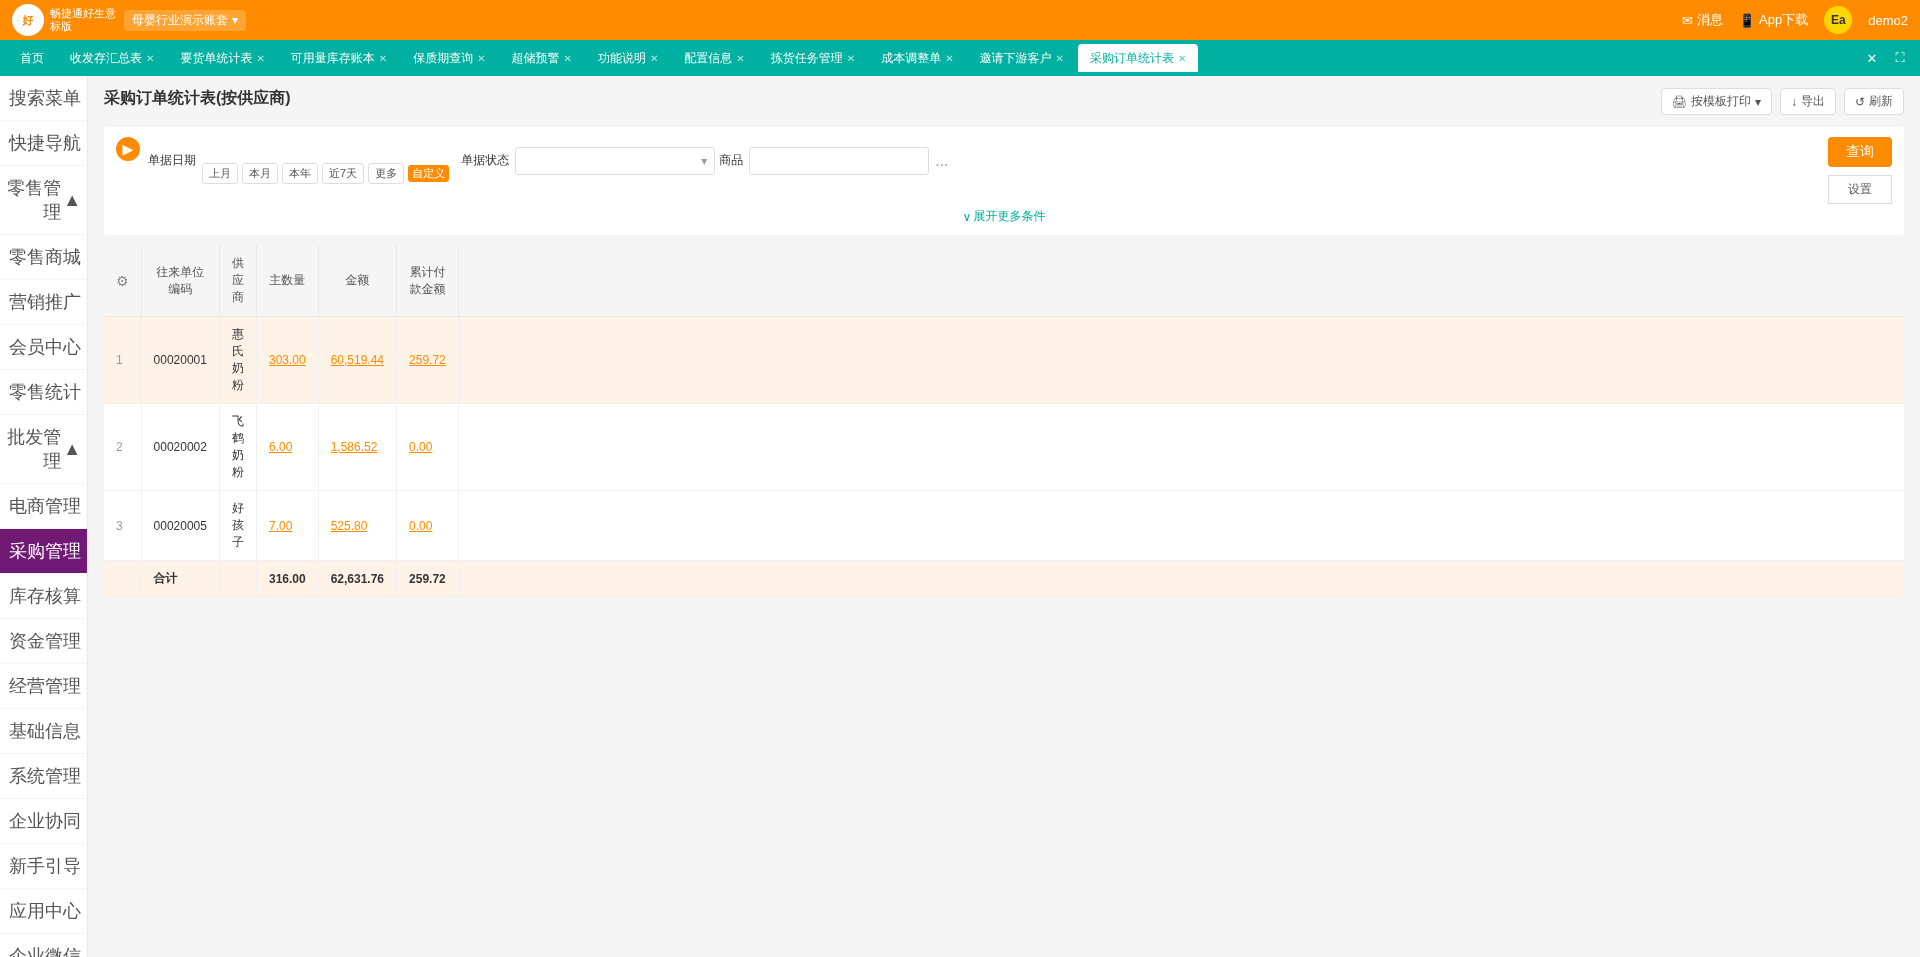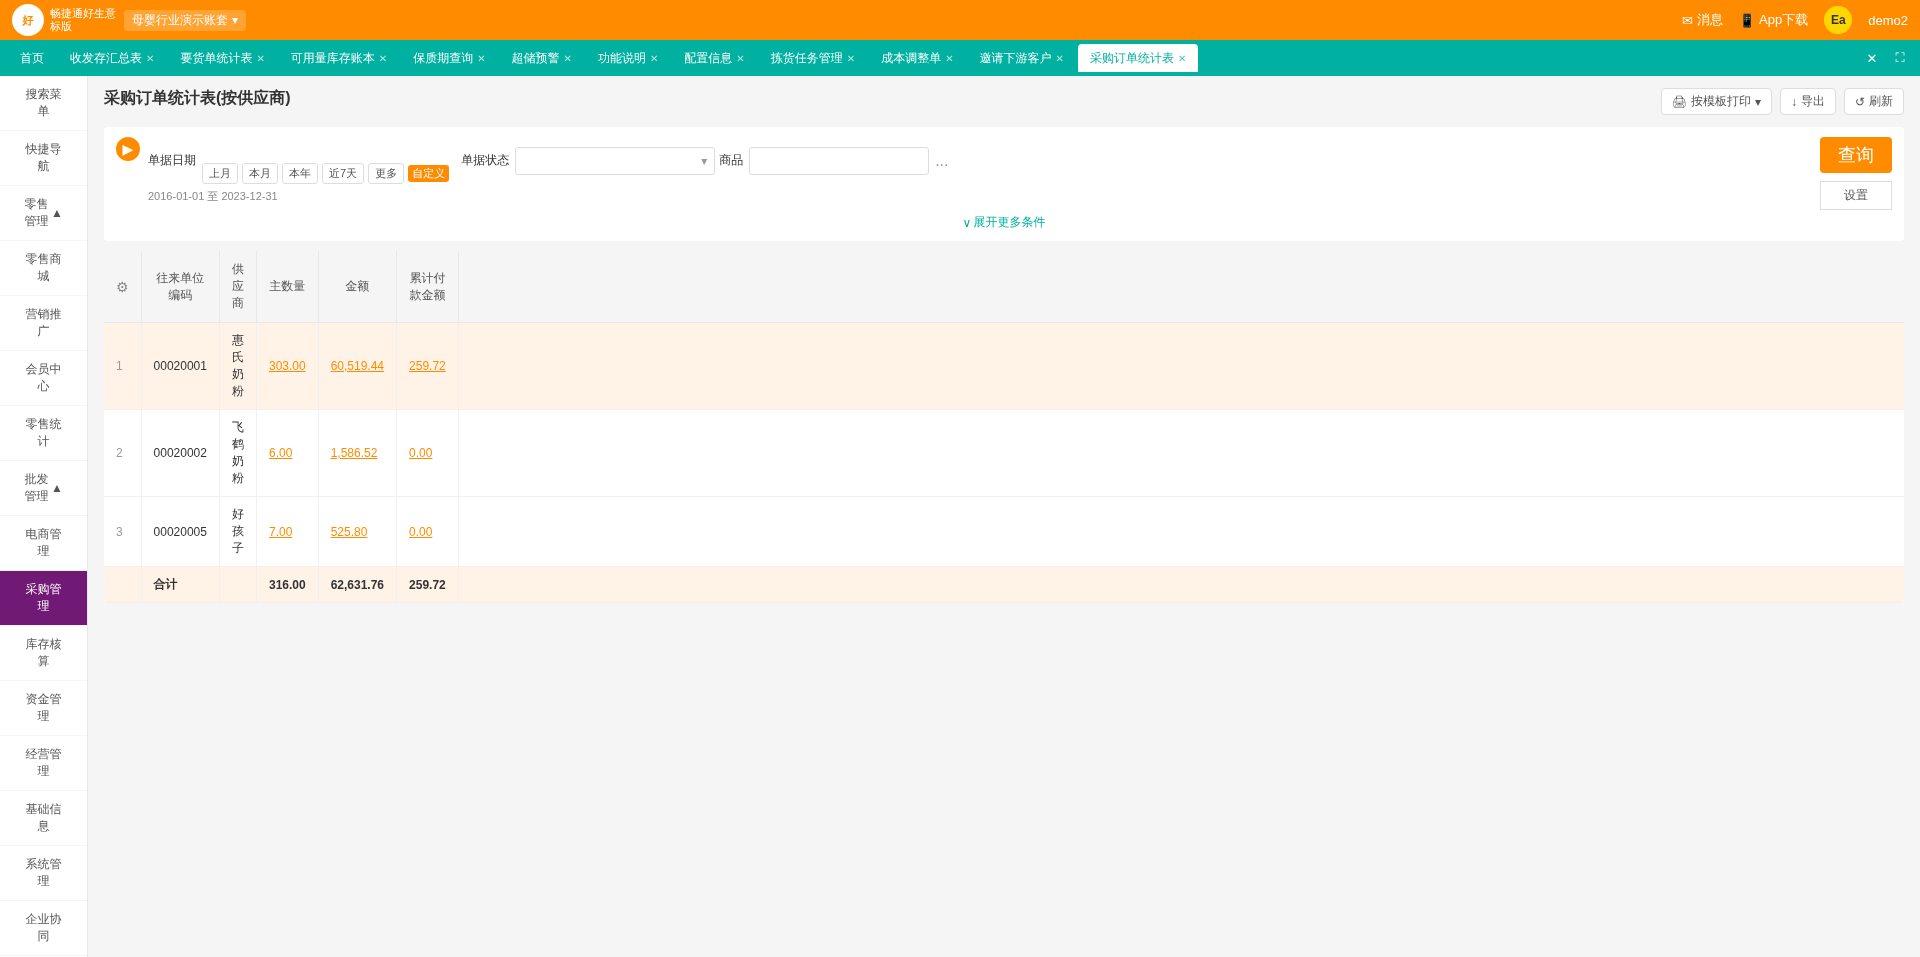--- a/index.html
+++ b/index.html
@@ -24,21 +24,21 @@
     .nav-tab .close-x { font-size: 10px; color: inherit; opacity: 0.7; }
     .nav-tab.active .close-x { color: #00b0a0; }
     .nav-right-btns { margin-left: auto; display: flex; gap: 4px; }
     .nav-icon-btn { width: 24px; height: 24px; display: flex; align-items: center; justify-content: center; color: #fff; cursor: pointer; border-radius: 3px; }
 
     
     .main-layout { display: flex; height: calc(957px - 40px - 36px); }
 
     
     .sidebar { width: 88px; background: #fff; border-right: 1px solid #e8e8e8; display: flex; flex-direction: column; overflow-y: auto; }
-    .sidebar-item { padding: 10px 24px; text-align: center; cursor: pointer; color: #555; font-size: 12px; border-bottom: 1px solid #f5f5f5; }
+    .sidebar-item { padding: 10px 6px; text-align: right; cursor: pointer; color: #555; font-size: 18px; border-bottom: 1px solid #f5f5f5; }
     .sidebar-item.active { background: #701a75; color: #fff; }
     .sidebar-item.has-arrow { display: flex; align-items: center; justify-content: center; gap: 2px; }
 
     
     .content-area { flex: 1; background: #f5f5f5; overflow: auto; }
 
     
     .page-content { padding: 12px 16px; }
     .page-header { display: flex; justify-content: space-between; margin-bottom: 12px; }
     .page-title { font-size: 16px; font-weight: bold; color: #333; }
@@ -53,21 +53,21 @@
     .filter-item { display: flex; align-items: center; gap: 6px; font-size: 12px; color: #555; }
     .filter-label { white-space: nowrap; color: #333; font-weight: 500; text-align: right; }
     .filter-dates { display: flex; gap: 4px; align-items: center; margin-top: 26px; }
     .date-btn { padding: 2px 6px; border: 1px solid #ddd; border-radius: 3px; cursor: pointer; font-size: 11px; color: #555; background: #fff; }
     .date-custom { background: #ff8c00; color: #fff; border-color: #ff8c00; border-radius: 3px; padding: 1px 4px; font-size: 11px; }
     .date-range-text { font-size: 11px; color: #888; }
     .filter-select { min-width: 200px; height: 28px; border: 1px solid #ddd; border-radius: 3px; padding: 0 8px; font-size: 12px; background: #fff; appearance: none; }
     .filter-input { min-width: 180px; height: 28px; border: 1px solid #ddd; border-radius: 3px; padding: 0 8px; font-size: 12px; }
     .expand-btn { color: #00b0a0; cursor: pointer; font-size: 12px; display: flex; align-items: center; gap: 2px; }
     .filter-toggle { width: 24px; height: 24px; background: #ff8c00; border-radius: 50%; display: flex; align-items: center; justify-content: center; cursor: pointer; color: #fff; font-size: 14px; flex-shrink: 0; }
-    .btn-query { background: #ff8c00; color: #fff; border: none; padding: 6px 18px; border-radius: 4px; cursor: pointer; font-size: 18px; }
+    .btn-query { background: #ff8c00; color: #fff; border: none; padding: 6px 18px; border-radius: 4px; cursor: pointer; font-size: 14px; }
     .btn-setting { background: #fff; border: 1px solid #ddd; padding: 5px 12px; border-radius: 0; cursor: pointer; font-size: 12px; color: #555; display: block; margin-top: 4px; }
     .query-btn-group { display: flex; flex-direction: column; margin-left: auto; gap: 4px; }
     .more-dots { color: #999; cursor: pointer; font-size: 16px; }
 
     
     .table-container { background: #fff; border-radius: 4px; overflow: hidden; }
     table { width: 100%; border-collapse: collapse; }
     thead tr { background: #f5f5f5; }
     th { padding: 10px 12px; text-align: center; font-size: 12px; color: #555; font-weight: normal; border-bottom: 1px solid #e8e8e8; border-right: 1px solid #e8e8e8; }
     th:last-child { border-right: none; }
@@ -287,23 +287,20 @@
                   <option value=""></option>
                 </select>
                 <span style="margin-left:-20px; pointer-events:none; color:#999;">▾</span>
               </div>
               <div class="filter-item">
                 <span class="filter-label">商品</span>
                 <input type="text" class="filter-input" style="">
                 <span class="more-dots">...</span>
               </div>
             </div>
-            <div style="margin-top:4px;">
-              <span class="date-range-text">2016-01-01 至 2023-12-31</span>
-            </div>
           </div>
           <div class="query-btn-group">
             <button class="btn-query">查询</button>
             <button class="btn-setting">设置</button>
           </div>
         </div>
         <div class="expand-more-row">
           <div class="expand-btn">
             <span>∨</span>
             <span>展开更多条件</span>

